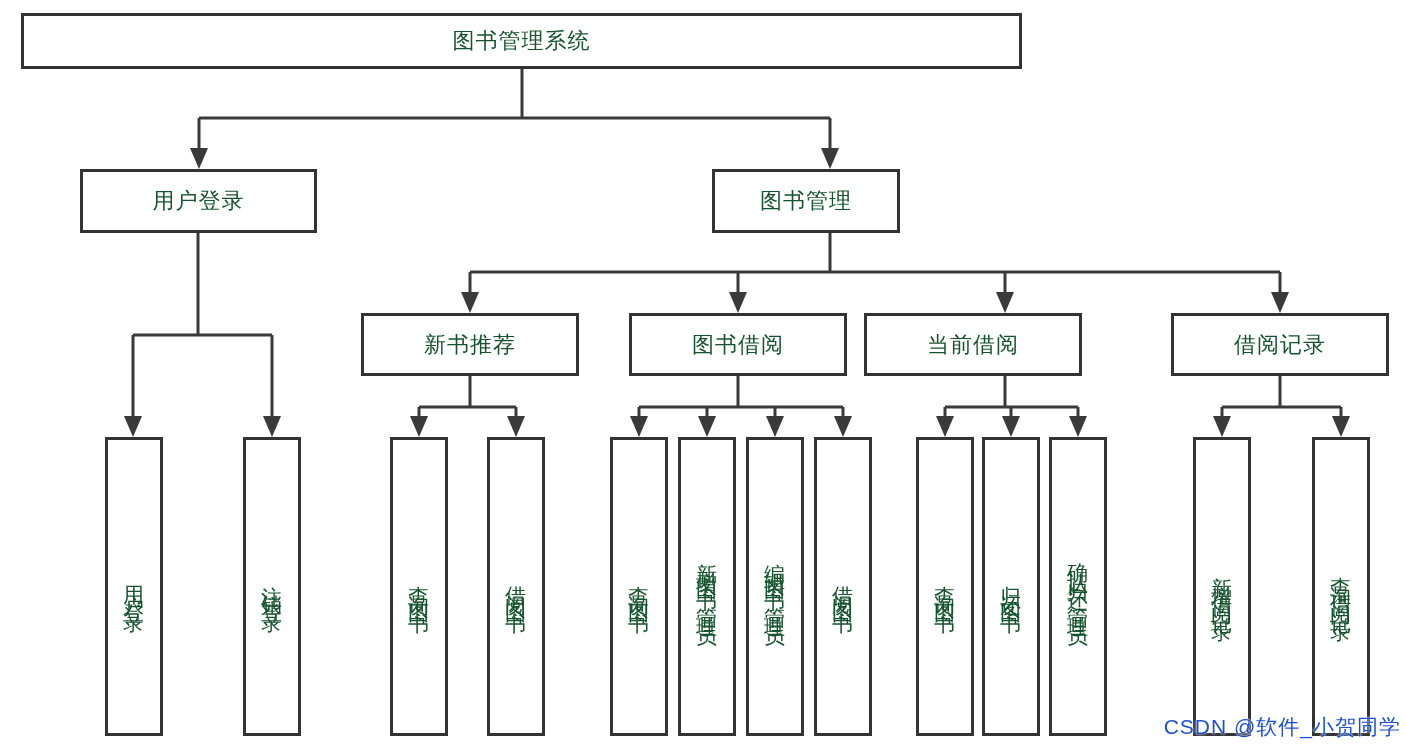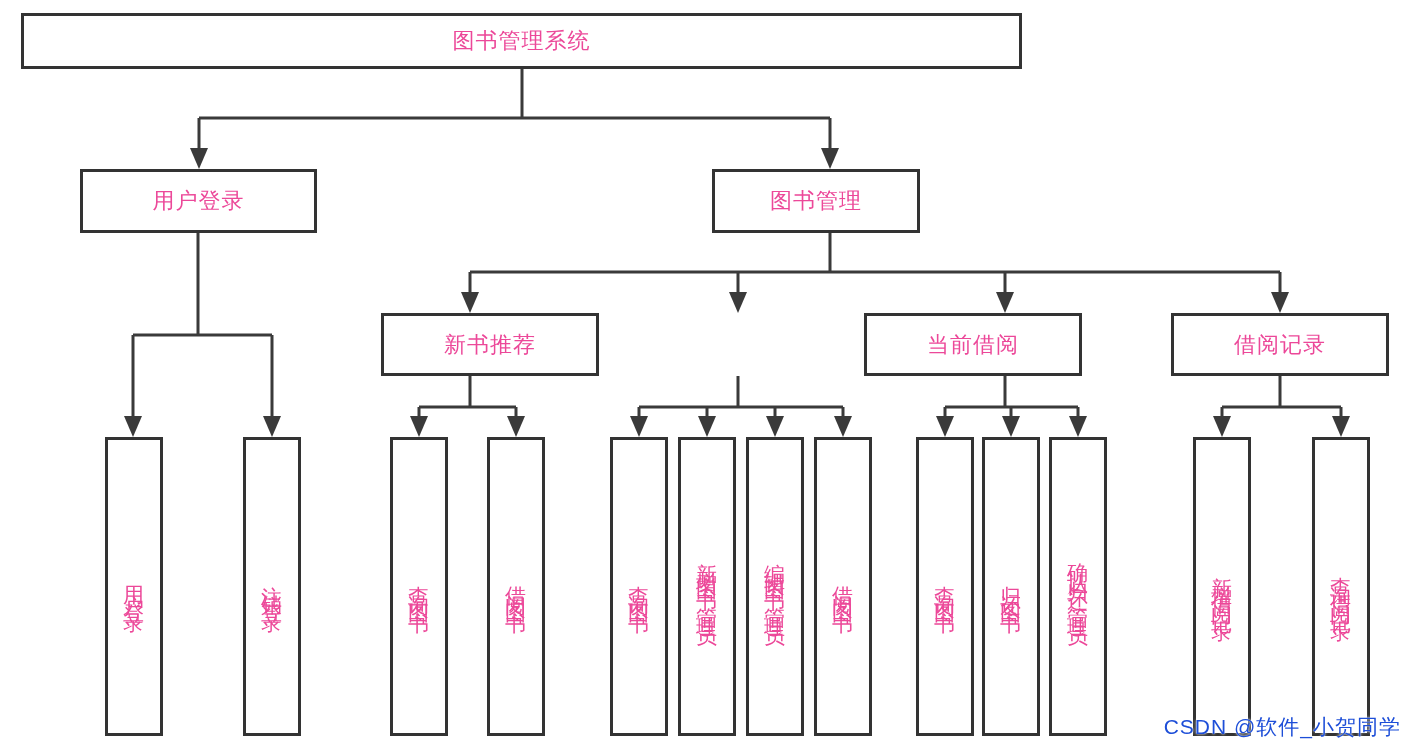--- a/index.html
+++ b/index.html
@@ -13,41 +13,41 @@
   .connectors{
     position:absolute;left:0;top:0;width:1405px;height:747px;
     pointer-events:none;
   }
   .node{
     position:absolute;
     box-sizing:border-box;
     background:#ffffff;
     border:3px solid #333333;
     display:flex;align-items:center;justify-content:center;
-    color:#ec4899;
+    color:#14532d;
     z-index:2;
   }
   .h-node{
     font-size:22px;
     letter-spacing:1px;
     white-space:nowrap;
   }
   .v-node{
     writing-mode:vertical-rl;
     text-orientation:mixed;
     font-size:21px;
     letter-spacing:9px;
     line-height:1;
     white-space:nowrap;
   }
   .root{left:21px;top:13px;width:1001px;height:56px;}
   .n-user-login{left:80px;top:169px;width:237px;height:64px;}
-  .n-book-mgmt{left:712px;top:169px;width:208px;height:64px;}
+  .n-book-mgmt{left:712px;top:169px;width:188px;height:64px;}
   .lvl3{top:313px;width:218px;height:63px;}
-  .n-newbook{left:381px;}
+  .n-newbook{left:361px;}
   .n-borrow{left:629px;}
   .n-current{left:864px;}
   .n-records{left:1171px;}
   .leaf{top:437px;width:58px;height:299px;}
   .lf-1{left:105px;}  .lf-2{left:243px;}
   .lf-3{left:390px;}  .lf-4{left:487px;}
   .lf-5{left:610px;}  .lf-6{left:678px;}
   .lf-7{left:746px;}  .lf-8{left:814px;}
   .lf-9{left:916px;}  .lf-10{left:982px;} .lf-11{left:1049px;}
   .lf-12{left:1193px;} .lf-13{left:1312px;}
@@ -97,20 +97,21 @@
       <polygon points="1332,416 1350,416 1341,437"></polygon>
     </g>
   </svg>
 
   <div class="node h-node root">图书管理系统</div>
 
   <div class="node h-node n-user-login">用户登录</div>
   <div class="node h-node n-book-mgmt">图书管理</div>
 
   <div class="node h-node lvl3 n-newbook">新书推荐</div>
+  <div class="node h-node lvl3 n-borrow">图书借阅</div>
   <div class="node h-node lvl3 n-current">当前借阅</div>
   <div class="node h-node lvl3 n-records">借阅记录</div>
 
   <div class="node v-node leaf lf-1">用户登录</div>
   <div class="node v-node leaf lf-2">注销登录</div>
 
   <div class="node v-node leaf lf-3">查询图书</div>
   <div class="node v-node leaf lf-4">借阅图书</div>
 
   <div class="node v-node leaf lf-5">查询图书</div>

